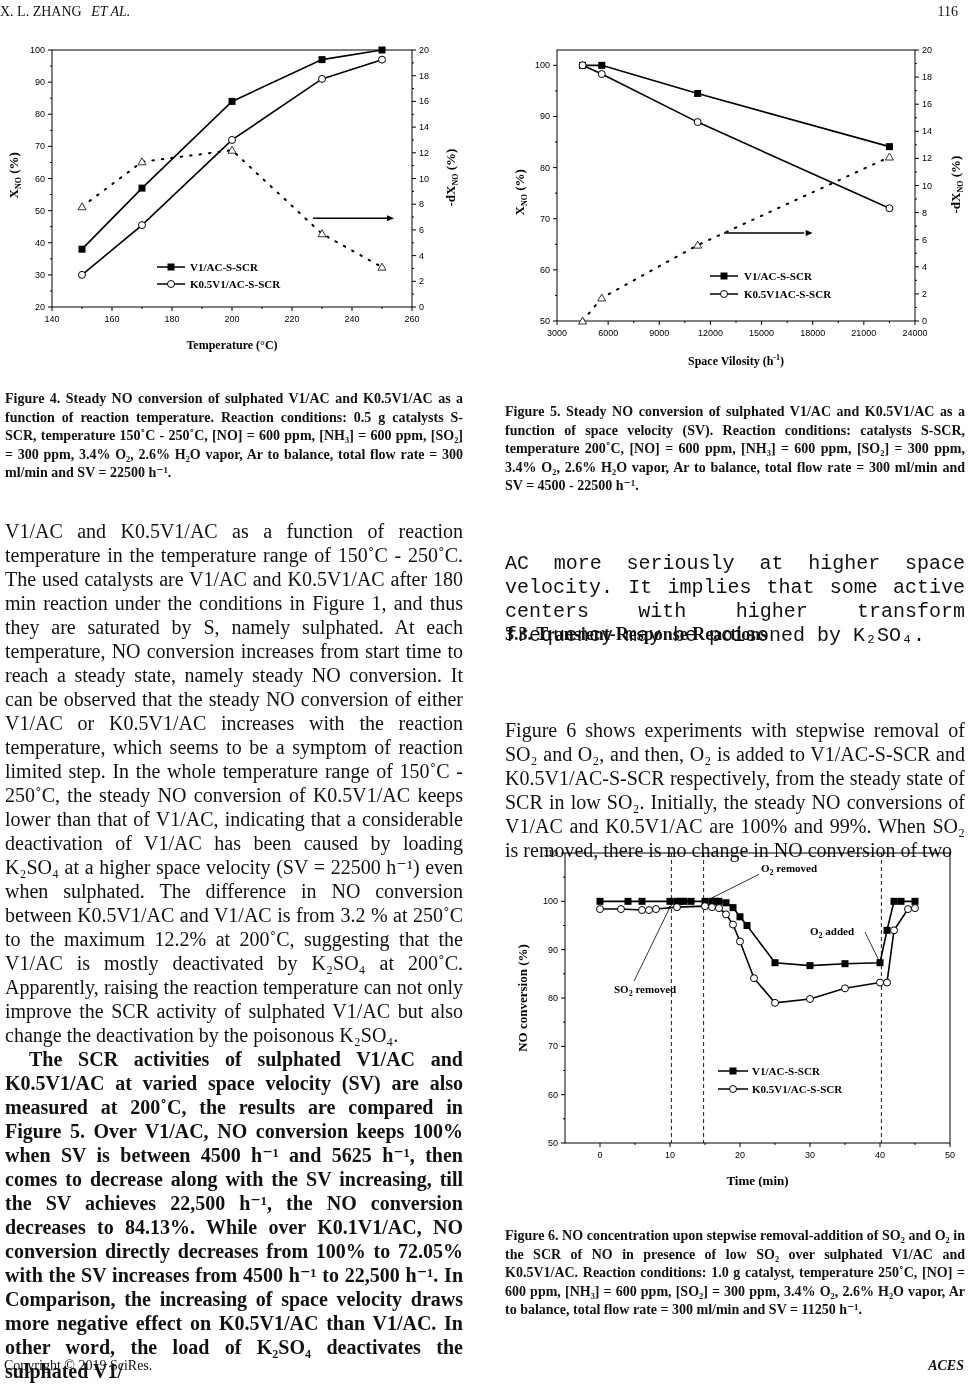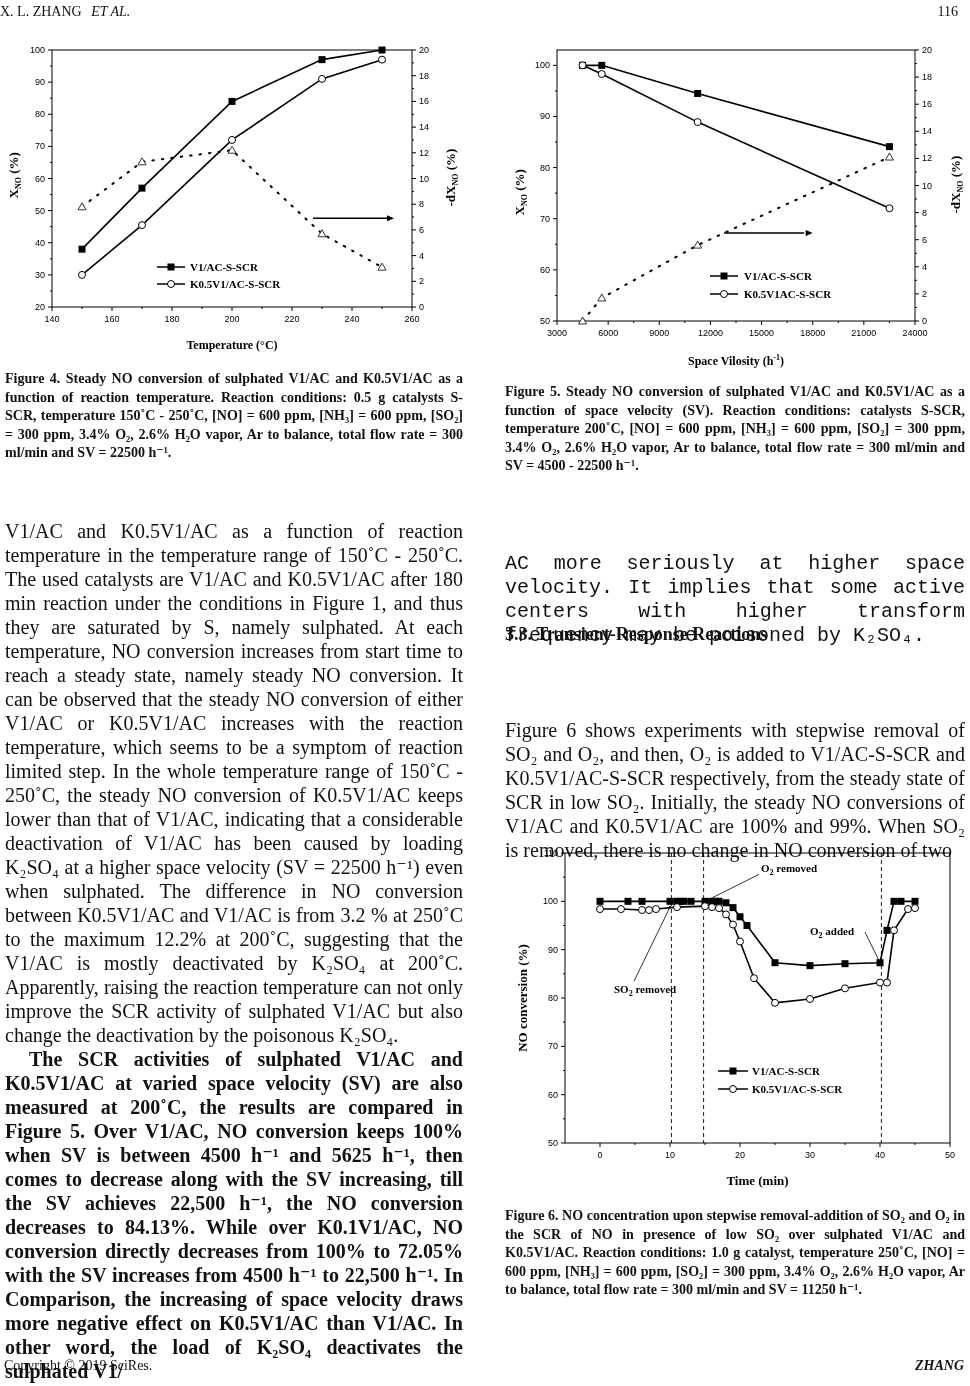--- a/index.html
+++ b/index.html
@@ -4,21 +4,21 @@
 <style>
   html, body { margin:0; padding:0; background:#fff; }
   body { width:970px; height:1386px; position:relative; overflow:hidden;
          font-family:"Liberation Serif", "DejaVu Serif", serif; color:#111; }
   .hdr { position:absolute; top:4px; left:0; width:970px; text-align:left; font-size:14px; }
   .hdr i { margin-left:6px; }
   .pagenum { position:absolute; top:4px; right:12px; font-size:14px; }
   .chart { position:absolute; }
   .chart svg text { font-family:"Liberation Sans", "DejaVu Sans", sans-serif; }
   .chart svg .ser { font-family:"Liberation Serif", "DejaVu Serif", serif; font-weight:bold; }
-  .caption { position:absolute; font-weight:bold; font-size:14px; line-height:18.5px; text-align:justify; }
+  .caption { position:absolute; font-weight:bold; font-size:14px; line-height:18.5px; text-align:justify;margin-top:20px; }
   .body { position:absolute; font-size:20px; line-height:24px; text-align:justify; }
   .body p { margin:0; }
   .indent { text-indent:1.2em;font-weight:bold; }
   .sect { position:absolute; font-weight:bold; font-size:18px; }
   .footer-l { position:absolute; left:4px; top:1358px; font-size:14px; }
   .footer-r { position:absolute; right:6px; top:1358px; font-size:14px; font-style:italic; font-weight:bold; }
 </style>
 </head>
 <body>
 
@@ -387,13 +387,13 @@
         <line x1="218" y1="254" x2="248" y2="254" stroke="#000" stroke-width="1.5"></line>
         <circle cx="233" cy="254" r="3.5" fill="#fff" stroke="#000" stroke-width="1"></circle>
         <text x="252" y="258" font-size="11" class="ser">K0.5V1/AC-S-SCR</text>
       </g>
       <text x="0" y="0" font-size="13" class="ser" text-anchor="middle" transform="translate(27,163) rotate(-90)">NO conversion (%)</text>
       <text x="257.5" y="350" font-size="13" text-anchor="middle" class="ser">Time (min)</text>
     </svg></div>
 <div class="caption" style="left:505px;top:1207px;width:460px;">Figure 6. NO concentration upon stepwise removal-addition of SO₂ and O₂ in the SCR of NO in presence of low SO₂ over sulphated V1/AC and K0.5V1/AC. Reaction conditions: 1.0 g catalyst, temperature 250˚C, [NO] = 600 ppm, [NH₃] = 600 ppm, [SO₂] = 300 ppm, 3.4% O₂, 2.6% H₂O vapor, Ar to balance, total flow rate = 300 ml/min and SV = 11250 h⁻¹.</div>
 
 <div class="footer-l">Copyright © 2019 SciRes.</div>
-<div class="footer-r">ZHANG</div>
+<div class="footer-r">ACES</div>
 
 </body></html>

